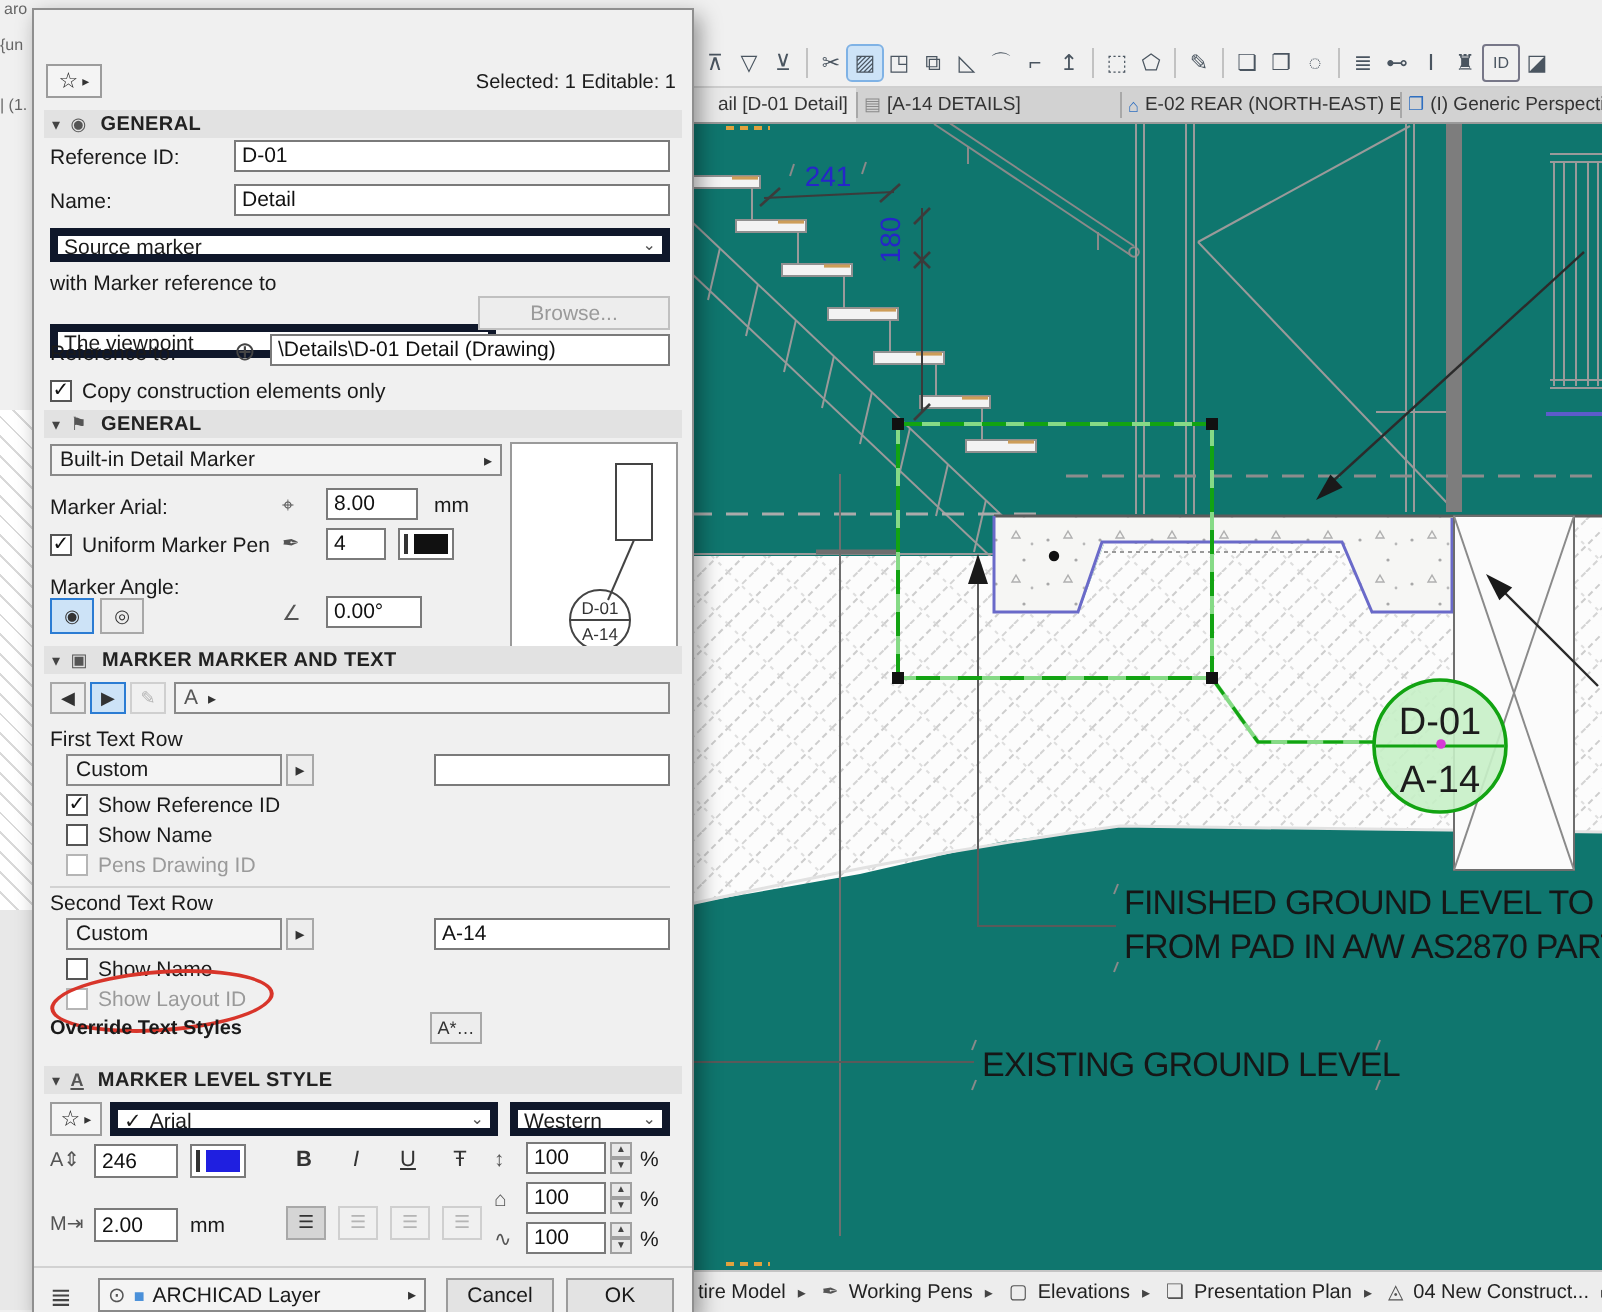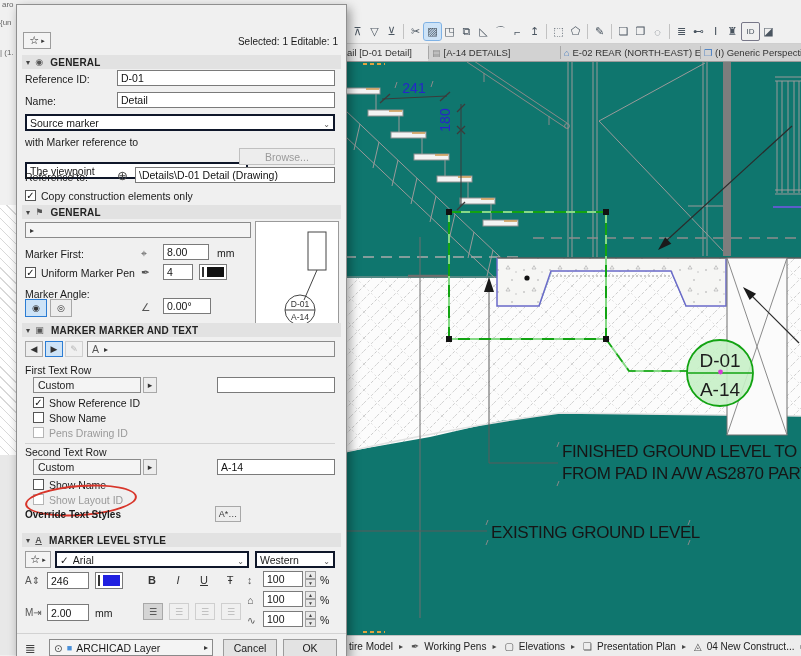--- a/index.html
+++ b/index.html
@@ -37,21 +37,21 @@
   .wbtn{width:26px;height:18px;text-align:center;line-height:18px;font-size:11px;color:#333}
   .hdr{position:absolute;left:5px;width:319px;height:14px;background:#e2e2e2;display:flex;align-items:center;
        font-weight:bold;font-size:10px;color:#222;letter-spacing:.2px}
   .hdr .car{font-size:8px;margin:0 5px 0 4px;color:#444}
   .hdr .bico{font-size:9px;color:#555;margin-right:7px}
   .lbl{position:absolute;font-size:10.5px;color:#1a1a1a;white-space:nowrap}
   .lbl.dim{color:#9a9a9a}
   .fld{position:absolute;background:#fff;border:1px solid #7a7a7a;font-size:10.5px;padding:0 3px;
        box-sizing:border-box;font-family:inherit;color:#111}
   input.fld{outline:none}
-  .combo{position:absolute;background:#fff;border:2px solid #0f172a;display:flex;align-items:flex-end;
+  .combo{position:absolute;background:#fff;border:4px solid #0f172a;display:flex;align-items:flex-start;
          font-size:10.5px;padding:0 3px;box-sizing:border-box}
   .combo .cv{flex:1;white-space:nowrap;overflow:hidden}
   .combo .caret{font-size:8px;color:#555;margin-left:2px}
   .flatcombo{position:absolute;background:#f4f4f4;border:1px solid #8a8a8a;display:flex;align-items:center;
              font-size:10.5px;padding:0 4px;box-sizing:border-box}
   .flatcombo .cv{flex:1;white-space:nowrap;overflow:hidden}
   .rarrow{font-size:8px;color:#333}
   .btn{position:absolute;background:#e3e3e3;border:1px solid #9c9c9c;text-align:center;font-size:10.5px;
        box-sizing:border-box;display:flex;align-items:center;justify-content:center}
   .btn.disabled{color:#9a9a9a;background:#ededed;border-color:#c0c0c0}
@@ -109,21 +109,21 @@
   <div class="tbi">≣</div>
   <div class="tbi">⊷</div>
   <div class="tbi">Ⅰ</div>
   <div class="tbi">♜</div>
   <div class="tbi" style="font-size:8px;border:1px solid #778">ID</div>
   <div class="tbi">◪</div>
 </div>
 
 <div class="abs tabbar">
   <div class="tab active" style="left:0;width:83px">
-    <span style="margin-left:2px">ail [D-01 Detail]</span>
+    <span style="margin-left:14px">ail [D-01 Detail]</span>
   </div>
   <div class="tabsep" style="left:83px"></div>
   <div class="tab" style="left:84px;width:131px">
     <span class="tabico" style="color:#8a8a8a">▤</span>
     <span>[A-14 DETAILS]</span>
   </div>
   <div class="tabsep" style="left:215px"></div>
   <div class="tab" style="left:216px;width:139px">
     <span class="tabico" style="color:#2f6fc0">⌂</span>
     <span>E-02 REAR (NORTH-EAST) ELE...</span>
@@ -384,33 +384,34 @@
   <div class="fld" style="left:118px;top:162px;width:200px;height:16px;line-height:14px;overflow:hidden">\Details\D-01 Detail (Drawing)</div>
   <div class="cb" style="left:8px;top:185px">✓</div>
   <div class="lbl" style="left:24px;top:185px">Copy construction elements only</div>
 
   <div class="hdr" style="top:200px">
     <span class="car">▾</span>
     <span class="bico">⚑</span>
     <span>GENERAL</span>
   </div>
   <div class="flatcombo" style="left:8px;top:217px;width:226px;height:16px">
+    <span class="cv">Built-in Detail Marker</span>
     <span class="rarrow">▸</span>
   </div>
   <div class="abs" style="left:238px;top:216px;width:82px;height:113px;background:#fff;border:1px solid #9a9a9a">
     <svg width="80" height="111">
       <rect x="52" y="10" width="18" height="38" fill="none" stroke="#444"></rect>
       <line x1="61" y1="48" x2="48" y2="78" stroke="#444"></line>
       <circle cx="44" cy="88" r="15" fill="none" stroke="#444"></circle>
       <line x1="29" y1="88" x2="59" y2="88" stroke="#444"></line>
       <text x="44" y="85" text-anchor="middle" font-size="8.5" fill="#333" font-family="Liberation Sans, sans-serif">D-01</text>
       <text x="44" y="98" text-anchor="middle" font-size="8.5" fill="#333" font-family="Liberation Sans, sans-serif">A-14</text>
     </svg>
   </div>
-  <div class="lbl" style="left:8px;top:243px">Marker First:</div>
+  <div class="lbl" style="left:8px;top:243px">Marker Arial:</div>
   <div class="lbl" style="left:124px;top:242px;color:#555">⌖</div>
   <input class="fld" style="left: 146px; top: 239px; width: 46px; height: 16px;" value="8.00">
   <div class="lbl" style="left:200px;top:242px">mm</div>
   <div class="cb" style="left:8px;top:262px">✓</div>
   <div class="lbl" style="left:24px;top:262px">Uniform Marker Pen</div>
   <div class="lbl" style="left:124px;top:261px;color:#555">✒</div>
   <input class="fld" style="left: 146px; top: 259px; width: 30px; height: 16px;" value="4">
   <div class="swatch" style="left:182px;top:259px;width:28px;height:16px">
     <span class="bar"></span>
       <span class="blk" style="background:#111"></span>

